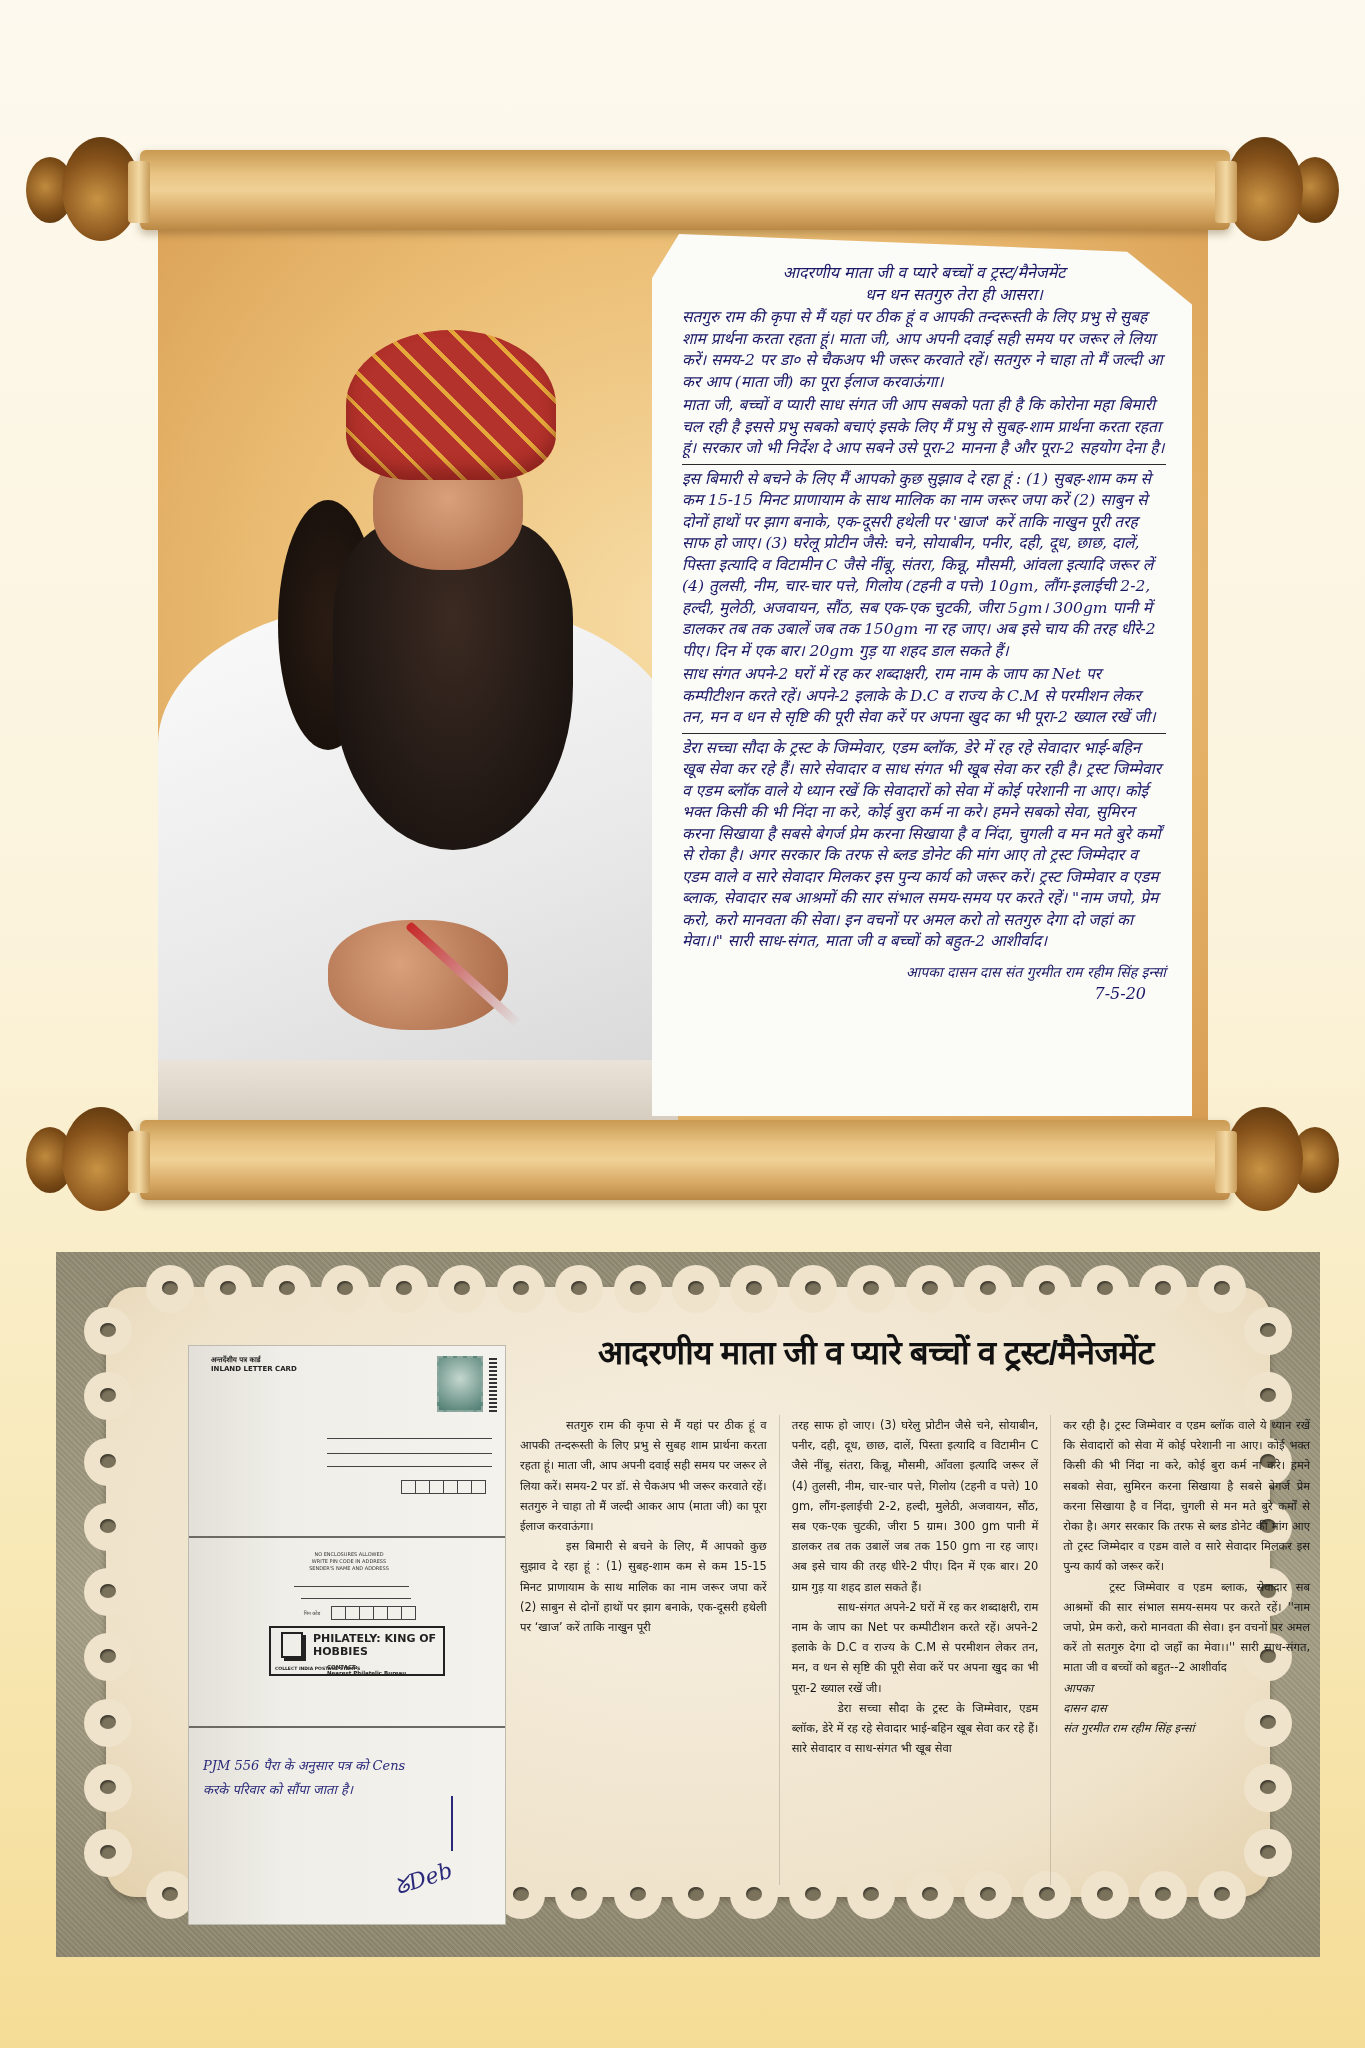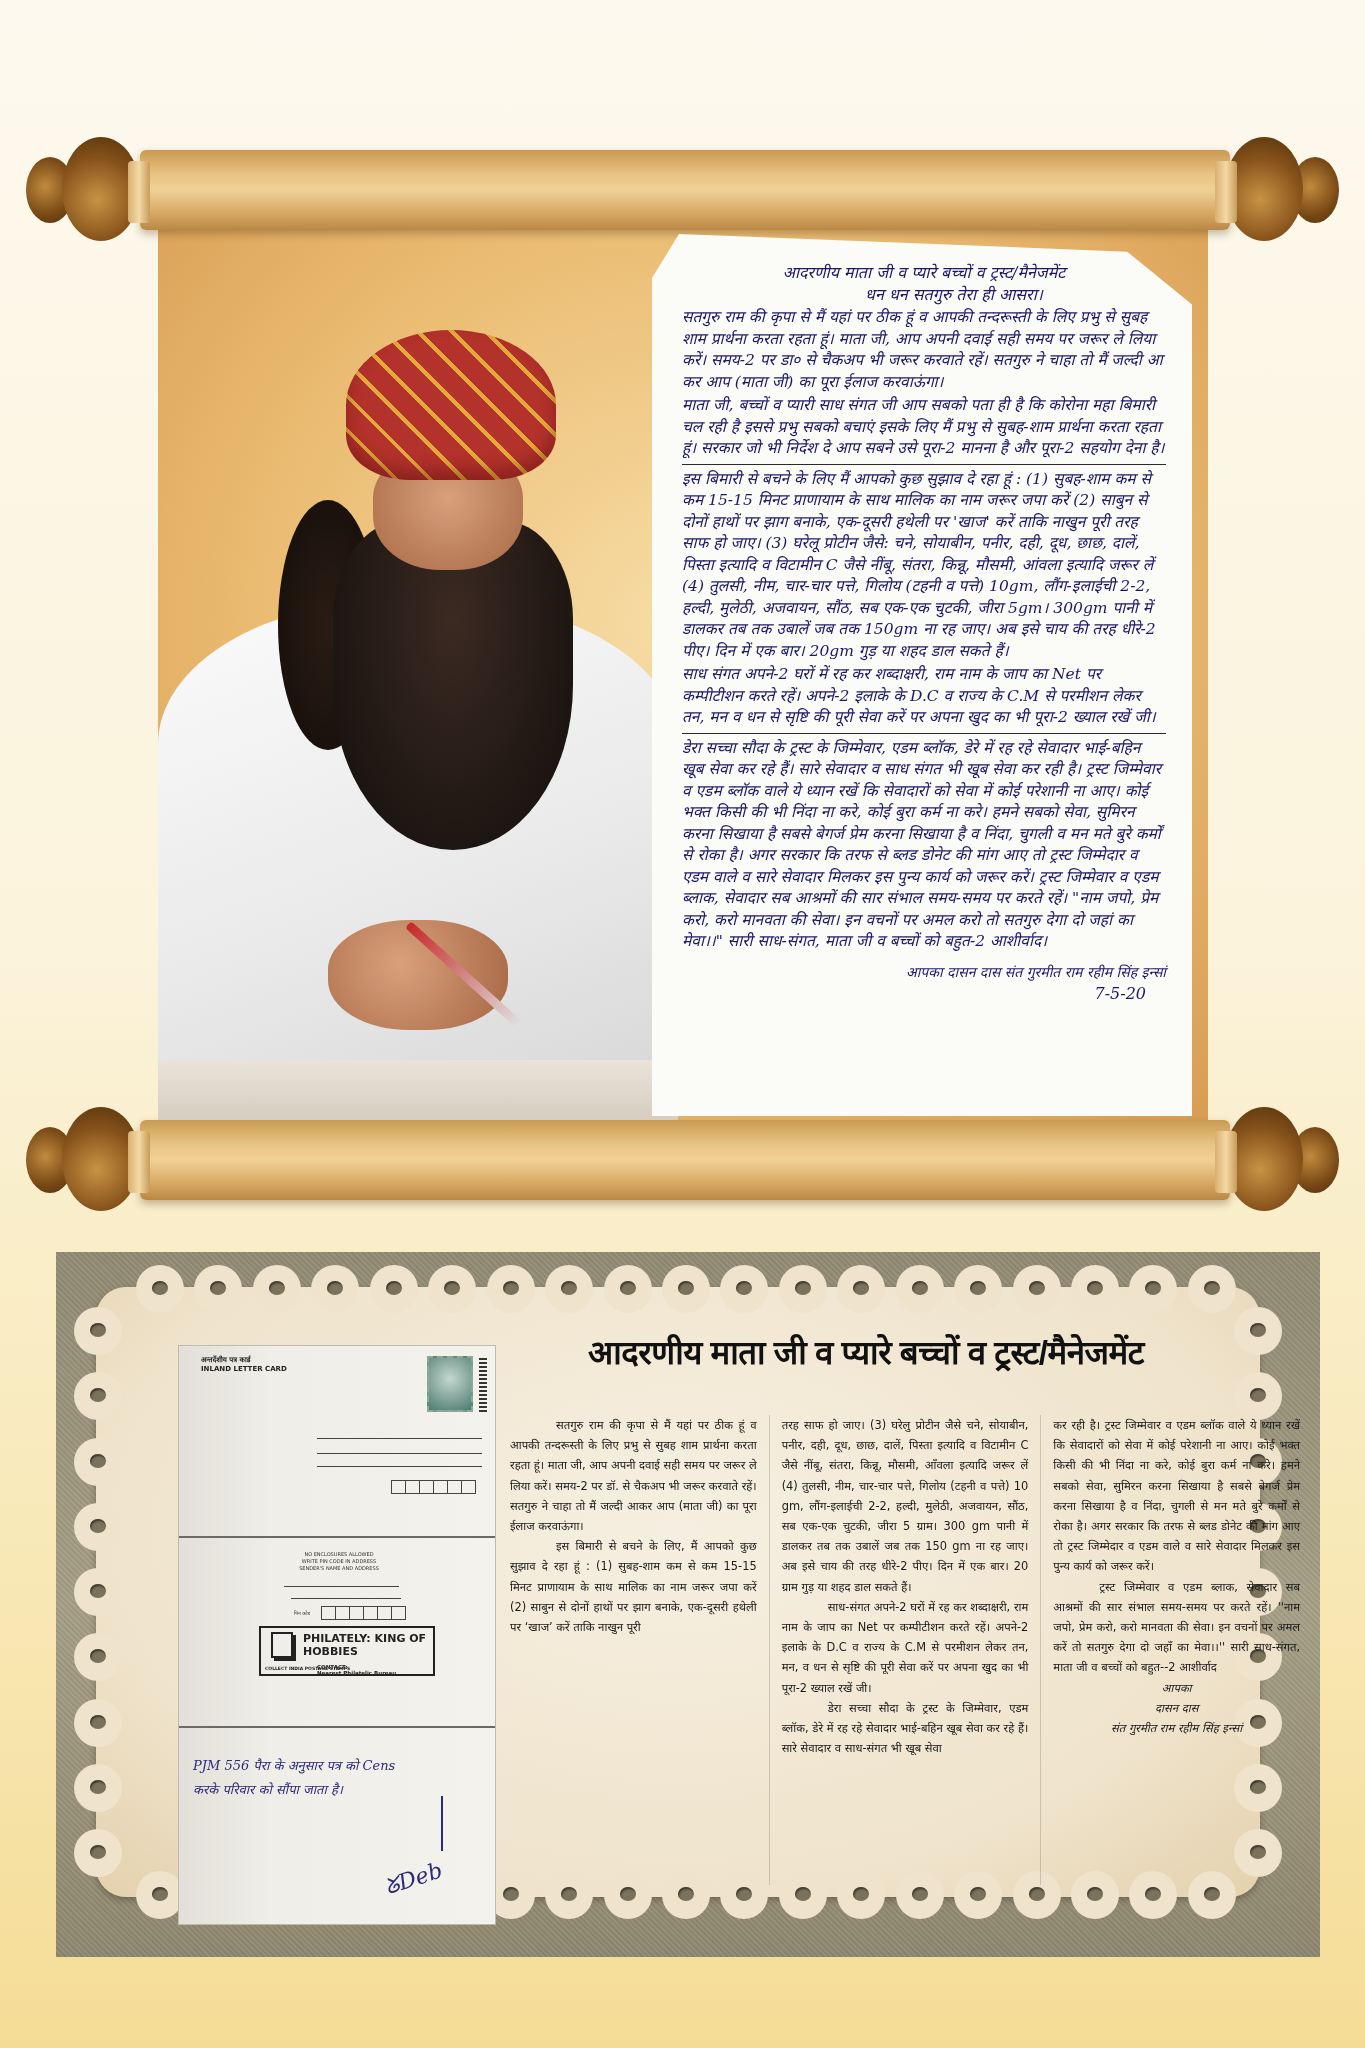--- a/index.html
+++ b/index.html
@@ -118,21 +118,21 @@
   .hand-letter .rule { border-top: 1.5px solid #2a2a2a; margin: 4px 0; }
 
   
   .panel {
     position: absolute; left: 56px; top: 1252px; width: 1264px; height: 705px;
     background:
       repeating-linear-gradient(45deg, rgba(255,255,255,.05) 0 2px, rgba(0,0,0,.04) 2px 4px),
       linear-gradient(180deg, #918a73 0%, #a69f86 50%, #8f876f 100%);
   }
   .paper {
-    position: absolute; left: 40px; top: 35px; width: 1164px; height: 610px;
+    position: absolute; left: 50px; top: 35px; width: 1164px; height: 610px;
     background: radial-gradient(ellipse at 50% 40%, #f6efe1 0%, #efe3cb 70%, #e4d1ad 100%);
     border-radius: 30px;
     box-shadow: 0 3px 6px rgba(60,50,30,.4);
   }
   .scallop-row { position: absolute; display: flex; justify-content: space-between; }
   .scallop-row.top { left: 40px; top: -22px; width: 1100px; }
   .scallop-row.bottom { left: 40px; bottom: -22px; width: 1100px; }
   .scallop-col { position: absolute; display: flex; flex-direction: column; justify-content: space-between; }
   .scallop-col.right { right: -22px; top: 20px; height: 570px; }
   .scallop-col.left { left: -22px; top: 20px; height: 570px; }
@@ -195,21 +195,21 @@
   .columns {
     position: absolute; left: 414px; top: 128px; width: 790px; height: 470px;
     display: flex; gap: 12px;
   }
   .col {
     flex: 1; font-family: "DejaVu Sans", sans-serif; font-size: 11.4px; line-height: 20.2px;
     color: #1a1a1a; text-align: justify;
   }
   .col p { text-indent: 46px; }
   .col p.noindent { text-indent: 0; }
-  .col .sign { text-align: center; font-style: italic; }
+  .col .sign { text-align: left; font-style: italic; }
   .col-rule { width: 1px; background: rgba(0,0,0,.15); }
 </style>
 </head>
 <body>
 
 <div class="scroll-wrap">
   <div class="scroll-sheet"></div>
   <div class="scroll-rod top"></div>
   <div class="scroll-rod bottom"></div>
 

